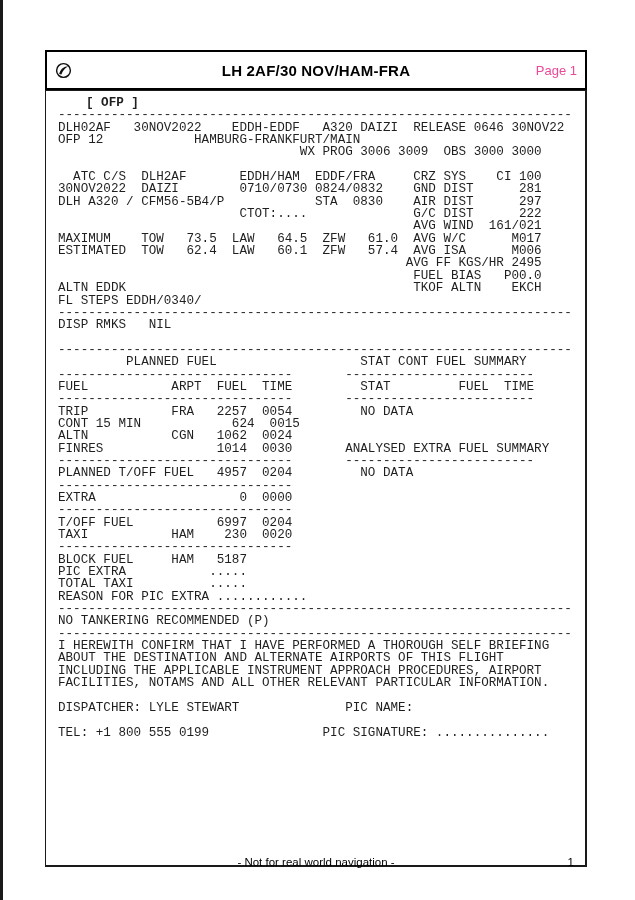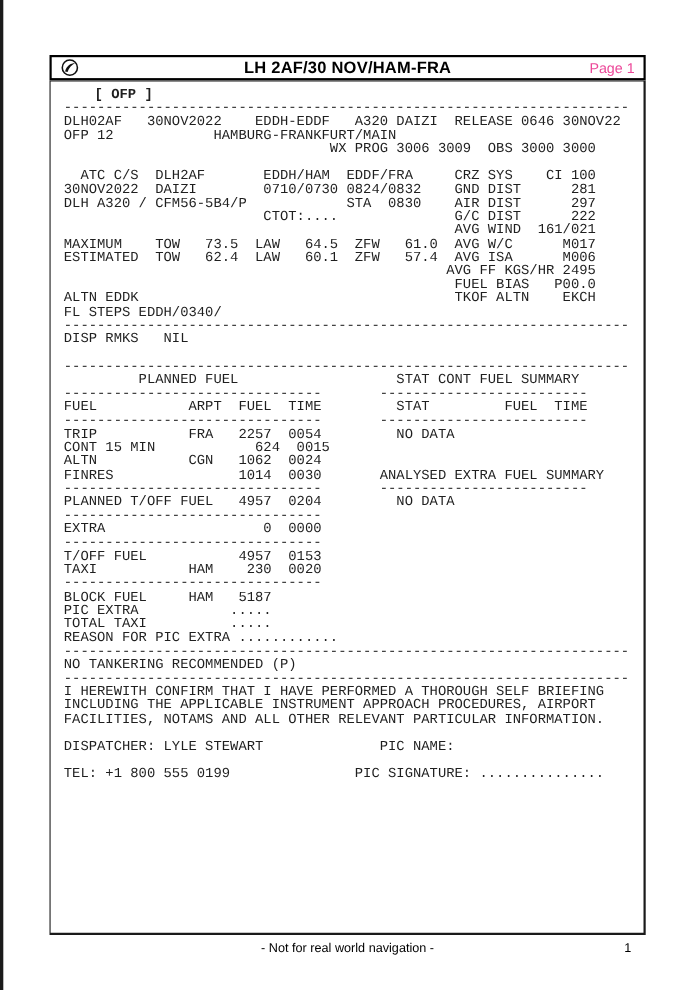--- a/index.html
+++ b/index.html
@@ -3,21 +3,21 @@
 <meta charset="utf-8">
 <style>
   html,body{margin:0;padding:0;}
   body{
     width:635px;height:900px;background:#ffffff;position:relative;overflow:hidden;
     font-family:"Liberation Sans",sans-serif;color:#111;
   }
   .edge-line{position:absolute;left:0;top:0;width:3px;height:900px;background:#1a1a1a;}
   .sheet{position:absolute;left:45px;top:50px;width:542px;}
   .titlebar{
-    box-sizing:border-box;height:23px;border:2px solid #000;background:#fff;
+    box-sizing:border-box;height:40px;border:2px solid #000;background:#fff;
     display:flex;align-items:center;padding:0 8px;position:relative;
   }
   .logo{display:flex;align-items:center;z-index:2;}
   .doc-title{
     position:absolute;left:0;right:0;text-align:center;
     font-weight:bold;font-size:15px;letter-spacing:.2px;color:#000;
   }
   .page-label{margin-left:auto;font-size:13px;z-index:2;color:#ec4899;}
   .content-box{
     box-sizing:border-box;height:777px;background:#fff;
@@ -79,31 +79,32 @@
         <div class="ln">-------------------------------       -------------------------</div>
         <div class="ln">TRIP           FRA   2257  0054         NO DATA</div>
         <div class="ln">CONT 15 MIN            624  0015</div>
         <div class="ln">ALTN           CGN   1062  0024</div>
         <div class="ln">FINRES               1014  0030       ANALYSED EXTRA FUEL SUMMARY</div>
         <div class="ln">-------------------------------       -------------------------</div>
         <div class="ln">PLANNED T/OFF FUEL   4957  0204         NO DATA</div>
         <div class="ln">-------------------------------</div>
         <div class="ln">EXTRA                   0  0000</div>
         <div class="ln">-------------------------------</div>
-        <div class="ln">T/OFF FUEL           4957  0153</div>
+        <div class="ln">T/OFF FUEL           6997  0204</div>
         <div class="ln">TAXI           HAM    230  0020</div>
         <div class="ln">-------------------------------</div>
         <div class="ln">BLOCK FUEL     HAM   5187</div>
         <div class="ln">PIC EXTRA           .....</div>
         <div class="ln">TOTAL TAXI          .....</div>
         <div class="ln">REASON FOR PIC EXTRA ............</div>
         <div class="ln">--------------------------------------------------------------------</div>
         <div class="ln">NO TANKERING RECOMMENDED (P)</div>
         <div class="ln">--------------------------------------------------------------------</div>
         <div class="ln">I HEREWITH CONFIRM THAT I HAVE PERFORMED A THOROUGH SELF BRIEFING</div>
+        <div class="ln">ABOUT THE DESTINATION AND ALTERNATE AIRPORTS OF THIS FLIGHT</div>
         <div class="ln">INCLUDING THE APPLICABLE INSTRUMENT APPROACH PROCEDURES, AIRPORT</div>
         <div class="ln">FACILITIES, NOTAMS AND ALL OTHER RELEVANT PARTICULAR INFORMATION.</div>
         <div class="ln">&nbsp;</div>
         <div class="ln">DISPATCHER: LYLE STEWART              PIC NAME:</div>
         <div class="ln">&nbsp;</div>
         <div class="ln">TEL: +1 800 555 0199               PIC SIGNATURE: ...............</div>
       </div>
   </div>
 </div>
 

